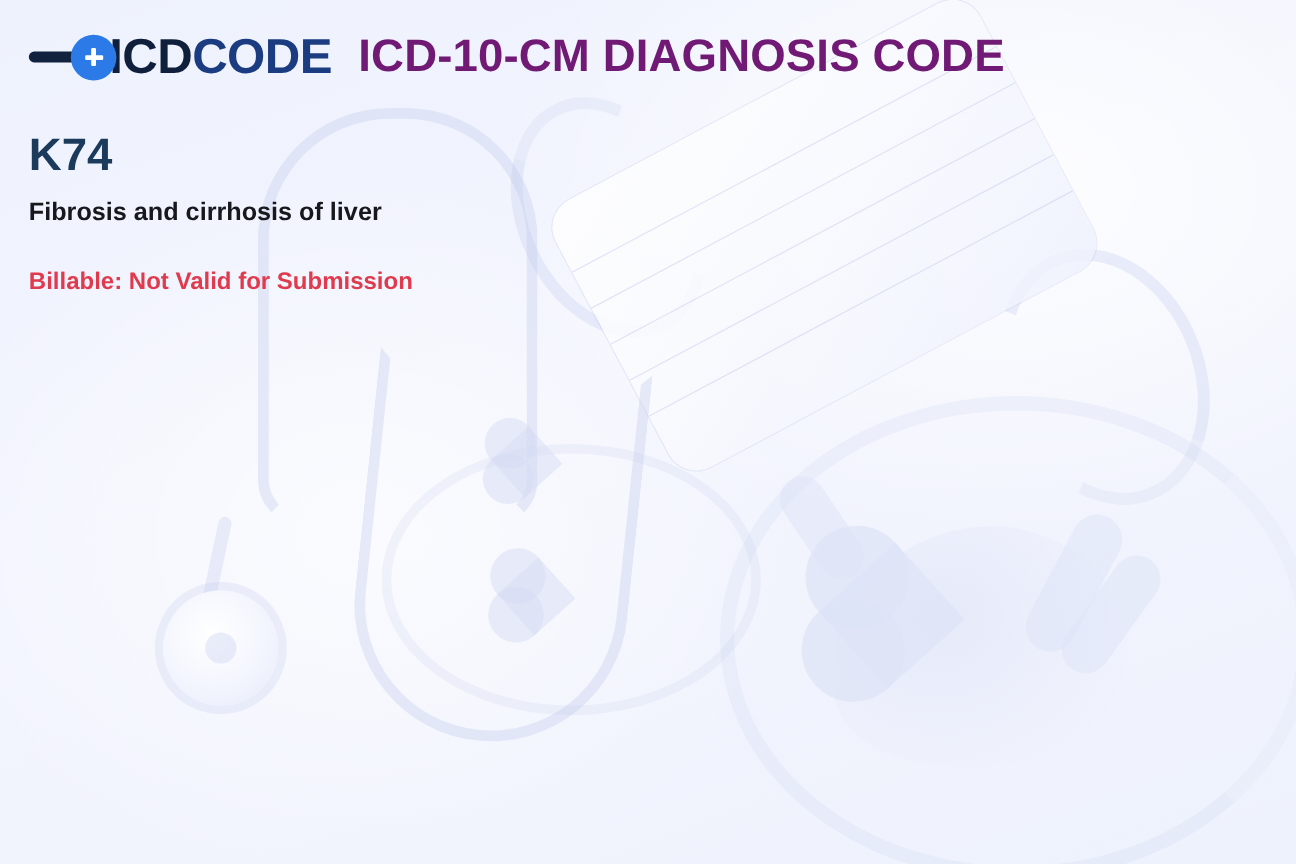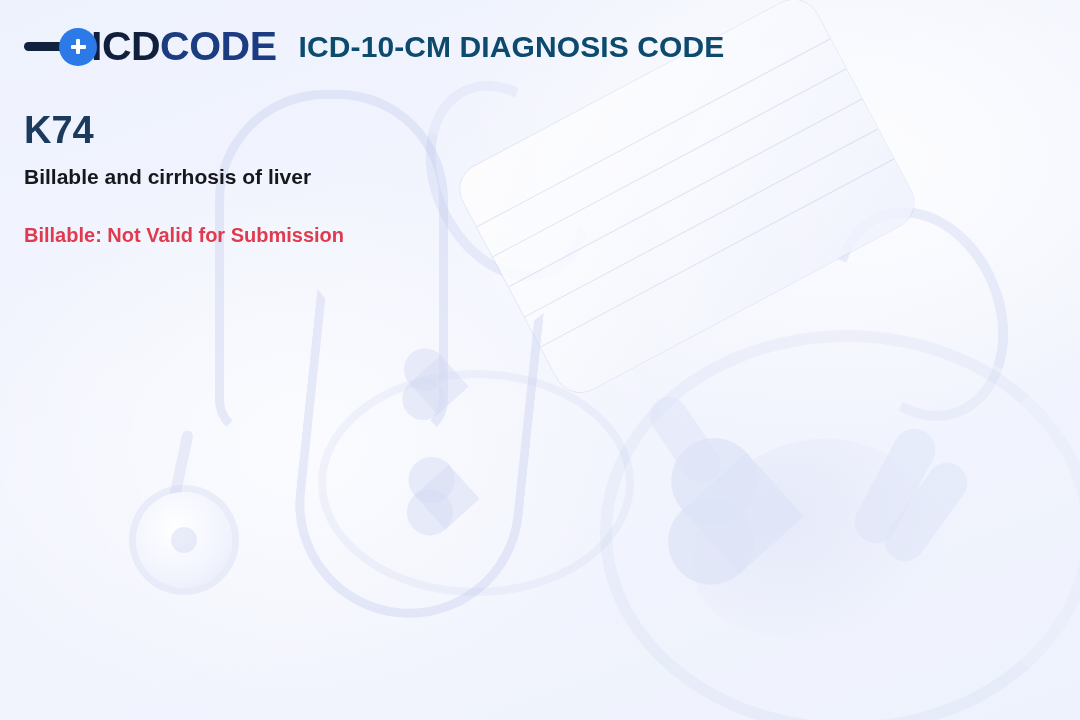--- a/index.html
+++ b/index.html
@@ -250,23 +250,23 @@
     font-size: 41px;
     font-weight: bold;
     letter-spacing: -0.5px;
     line-height: 1;
     margin-left: -6px;
   }
   .logo-word .icd  { color: #10203c; }
   .logo-word .list { color: #1c3c82; }
 
   #header-title {
-    font-size: 30px;
-    font-weight: bold;
-    color: #0c4a6e;
+    font-size: 38px;
+    font-weight: bold;
+    color: #701a75;
     letter-spacing: 0.1px;
     white-space: nowrap;
   }
 
   
   #content {
     position: absolute;
     left: 24px;
     top: 110px;
     width: 700px;
@@ -353,19 +353,19 @@
     <div id="brand-logo">
       <span class="logo-dash"></span>
       <span class="logo-plus-circle"></span>
       <span class="logo-word"><span class="icd">ICD</span><span class="list">CODE</span></span>
     </div>
     <div id="header-title">ICD-10-CM DIAGNOSIS CODE</div>
   </div>
 
   <div id="content">
     <h1 id="code-title">K74</h1>
-    <h2 id="code-description">Billable and cirrhosis of liver</h2>
+    <h2 id="code-description">Fibrosis and cirrhosis of liver</h2>
     <p id="billable-status">Billable: Not Valid for Submission</p>
   </div>
 
 
 
 </div>
 
 </body></html>

